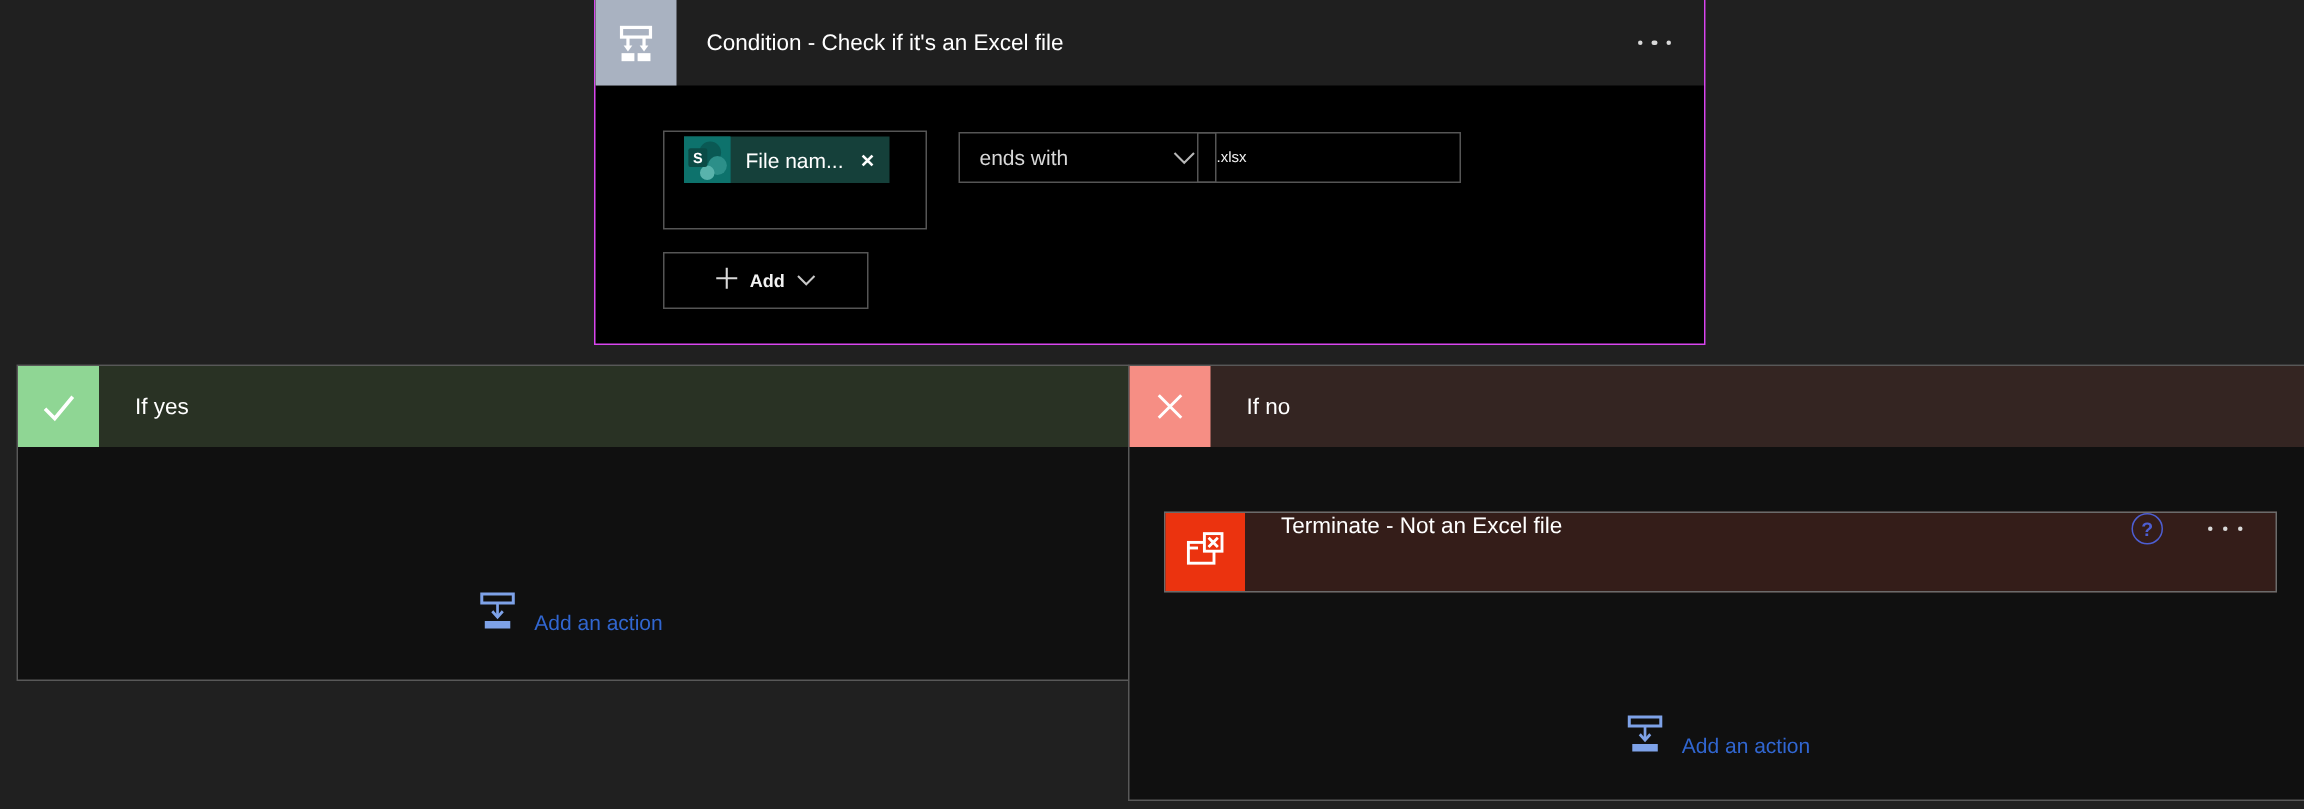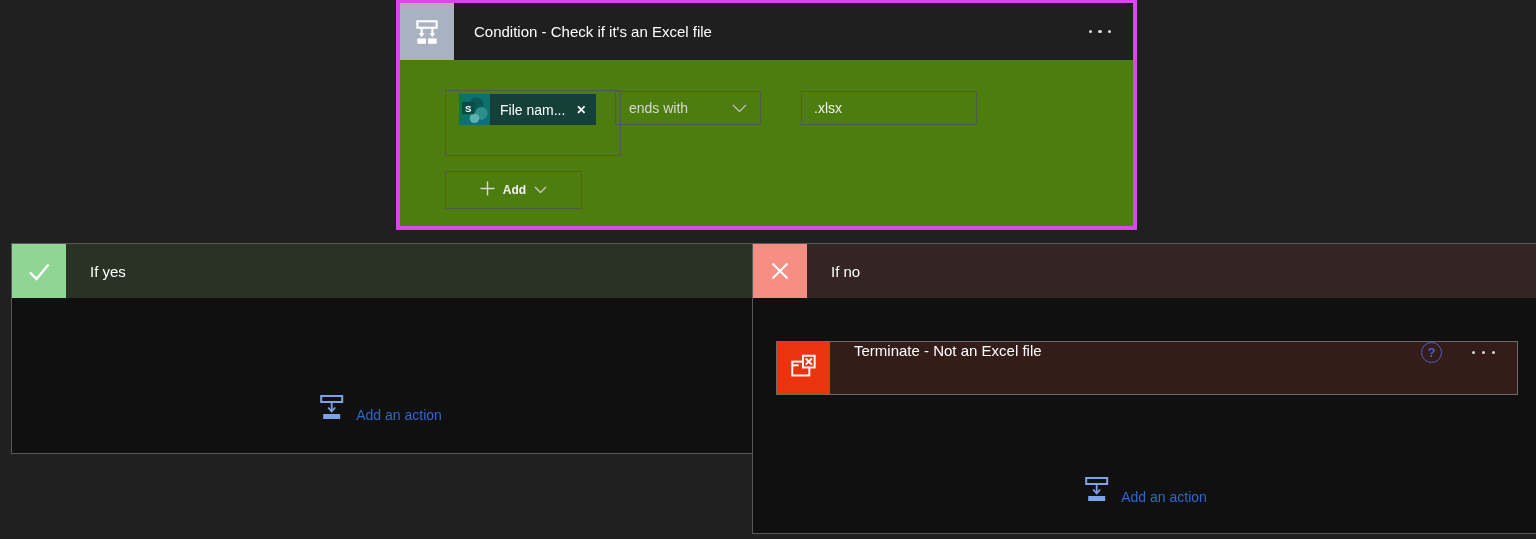--- a/index.html
+++ b/index.html
@@ -6,49 +6,49 @@
   html,body { width:1536px; height:539px; }
   body {
     position:relative; overflow:hidden;
     background:#202020; color:#ffffff;
     font-family:"Liberation Sans", sans-serif;
   }
 
   
   .condition-card {
     position:absolute; left:396px; top:-1px; width:741px; height:231px;
-    background:#4d7c0f; border:4px solid #d946ef;
+    background:#000000; border:1px solid #d946ef;
   }
   .card-header { position:relative; display:flex; align-items:center; height:57px; background:#1f1f1f; }
   .card-header .hdr-icon {
     width:54px; height:57px; background:#a9b2c1; flex:none;
     display:flex; align-items:center; justify-content:center;
   }
   .card-title { margin-left:20px; font-size:15px; color:#ffffff; white-space:nowrap; }
   .more-btn { position:absolute; right:10px; top:0; height:100%; display:flex; align-items:center; gap:6px; padding:0 12px; cursor:pointer; }
   .dot { width:3.5px; height:3.5px; border-radius:50%; background:#d9d9d9; }
 
   .fx-box {
     position:absolute; left:45px; top:87px; width:176px; height:66px;
     border:1px solid #555555; background:transparent; padding:3px 0 0 13px;
   }
   .token { display:inline-flex; align-items:center; height:31px; background:#15403a; cursor:default; }
   .token-icon { width:31px; height:31px; background:#0d726c; flex:none; display:flex; align-items:center; justify-content:center; }
   .token-label { padding:0 6px 0 10px; font-size:14px; color:#ffffff; white-space:nowrap; }
   .token-close { padding:0 10px 0 5px; font-size:12px; font-weight:bold; color:#ffffff; cursor:pointer; }
 
   .op-select {
-    position:absolute; left:215px; top:88px; width:146px; height:34px;
+    position:absolute; left:242px; top:88px; width:172px; height:34px;
     border:1px solid #555555; display:flex; align-items:center; justify-content:space-between;
     padding:0 13px; color:#d8d8d8; font-size:14px; cursor:pointer;
   }
   .val-input {
     position:absolute; left:401px; top:88px; width:176px; height:34px;
     border:1px solid #555555; background:transparent; color:#f2f2f2;
-    font-size:14px; padding:0 12px; font-family:"Liberation Sans", sans-serif; outline:none;
+    font-size:10px; padding:0 12px; font-family:"Liberation Sans", sans-serif; outline:none;
   }
   .add-btn {
     position:absolute; left:45px; top:168px; width:137px; height:38px;
     border:1px solid #555555; background:transparent; color:#f2f2f2;
     display:flex; align-items:center; justify-content:center; gap:8px;
     font-size:12px; font-weight:600; cursor:pointer;text-align:right;
   }
 
   
   .branch { position:absolute; background:#101010; border:1px solid #585858; }

